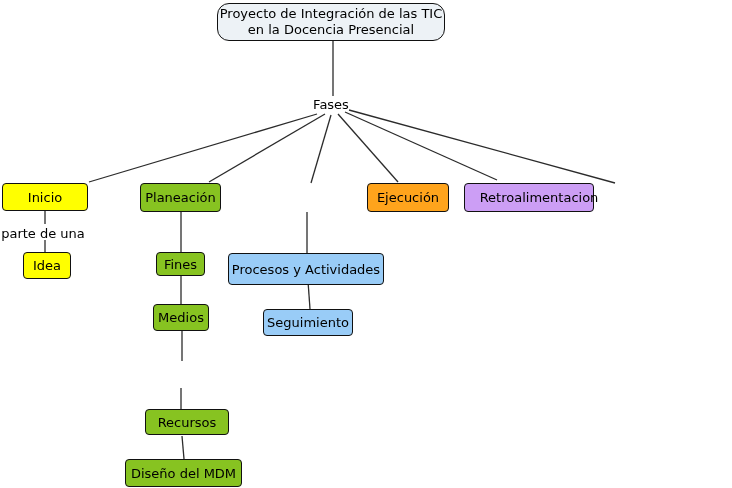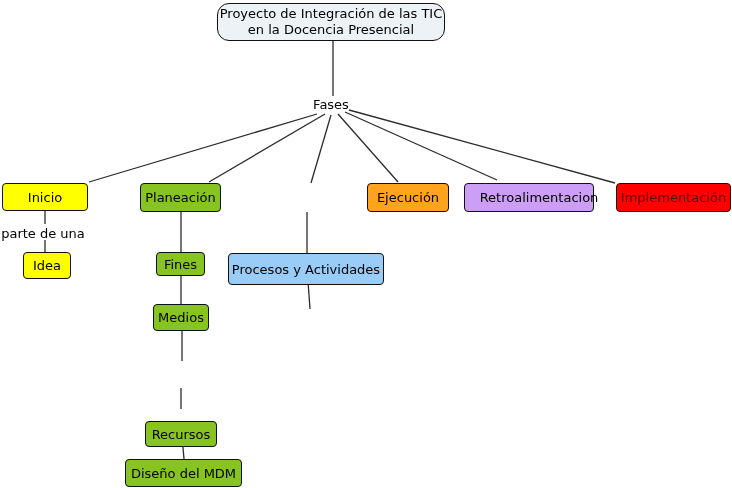--- a/index.html
+++ b/index.html
@@ -70,31 +70,31 @@
 
   <div class="node" style="left: 2px; top: 183px; width: 86px; height: 28px; background-color: rgb(255, 255, 0); color: rgb(0, 0, 0);">Inicio</div>
 
   <div class="node" style="left: 140px; top: 183px; width: 81px; height: 29px; background-color: rgb(135, 195, 33); color: rgb(0, 0, 0);">Planeación</div>
 
 
   <div class="node" style="left: 367px; top: 183px; width: 82px; height: 29px; background-color: rgb(255, 164, 28); color: rgb(0, 0, 0);">Ejecución</div>
 
   <div class="node" style="left: 464px; top: 183px; width: 130px; height: 29px; background-color: rgb(204, 158, 245); color: rgb(0, 0, 0); padding-left: 20px;">Retroalimentacion</div>
 
-  <div class="node" style="left: 616px; top: 183px; width: 115px; height: 29px; background-color: rgb(255, 0, 0); color: rgb(78, 16, 3);">Implementación</div>
 
   <div class="floating-label" style="left:0px;top:226px;width:86px;">parte de una</div>
 
   <div class="node" style="left: 23px; top: 252px; width: 48px; height: 27px; background-color: rgb(255, 255, 0); color: rgb(0, 0, 0);">Idea</div>
 
   <div class="node" style="left: 156px; top: 252px; width: 49px; height: 24px; background-color: rgb(135, 195, 33); color: rgb(0, 0, 0);">Fines</div>
 
   <div class="node" style="left: 153px; top: 304px; width: 56px; height: 27px; background-color: rgb(135, 195, 33); color: rgb(0, 0, 0);">Medios</div>
 
 
-  <div class="node" style="left: 145px; top: 409px; width: 72px; height: 26px; background-color: rgb(135, 195, 33); color: rgb(0, 0, 0); margin-top: 12px;">Recursos</div>
+  <div class="node" style="left: 145px; top: 409px; width: 84px; height: 26px; background-color: rgb(135, 195, 33); color: rgb(0, 0, 0);">Recursos</div>
 
   <div class="node" style="left: 125px; top: 459px; width: 117px; height: 28px; background-color: rgb(135, 195, 33); color: rgb(0, 0, 0);">Diseño del MDM</div>
 
   <div class="node" style="left: 228px; top: 253px; width: 156px; height: 32px; background-color: rgb(153, 204, 247); color: rgb(0, 0, 0);">Procesos y Actividades</div>
 
+  <div class="node" style="left: 263px; top: 309px; width: 90px; height: 27px; background-color: rgb(153, 204, 247); color: rgb(0, 0, 0);">Seguimiento</div>
 
 </div>
 
 </body></html>

